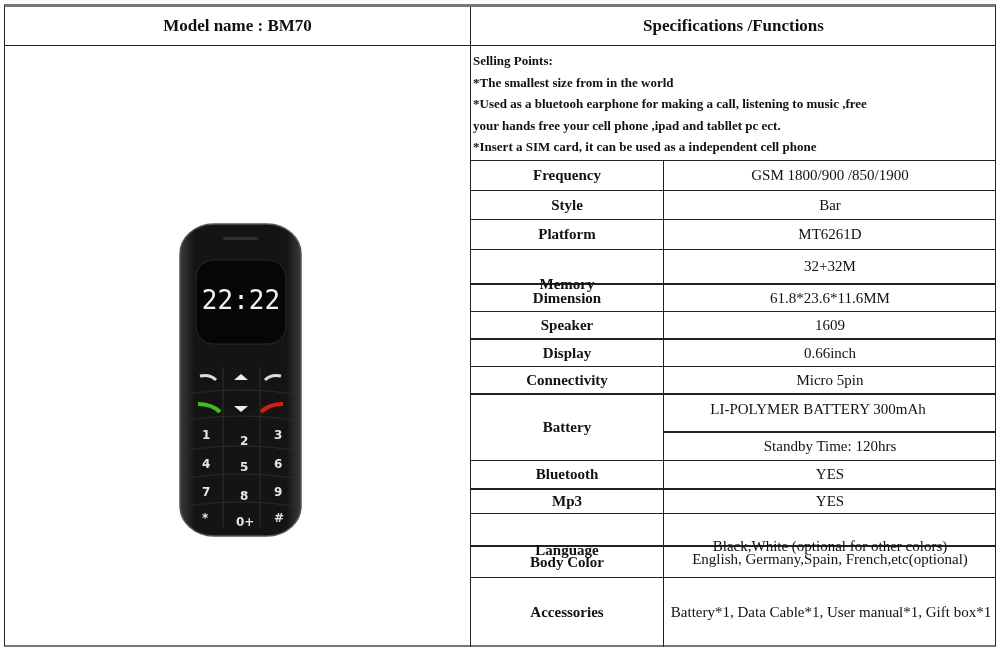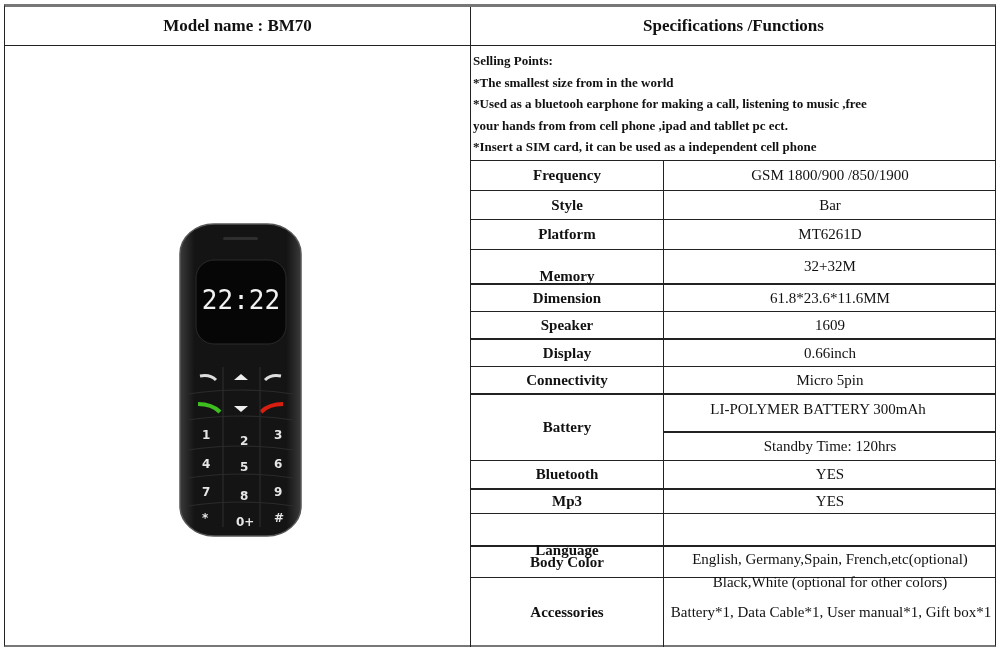--- a/index.html
+++ b/index.html
@@ -44,28 +44,28 @@
 <div class="hline" style="left:470px;top:460px;width:526px;"></div>
 <div class="hline" style="left:470px;top:488px;width:526px;height:2px;"></div>
 <div class="hline" style="left:470px;top:513px;width:526px;"></div>
 <div class="hline" style="left:470px;top:545px;width:526px;height:2px;"></div>
 <div class="hline" style="left:470px;top:577px;width:526px;"></div>
 
 <div class="selling">
   <div>Selling Points:</div>
   <div>*The smallest size from in the world</div>
   <div>*Used as a  bluetooh earphone for making a call, listening to music ,free</div>
-  <div>your hands from from cell phone ,ipad and tabllet pc ect.</div>
+  <div>your hands free your cell phone ,ipad and tabllet pc ect.</div>
   <div>*Insert  a SIM card, it can be used as a independent cell phone</div>
 </div>
 
 <div class="cell lbl" style="left:471px;top:161px;width:192px;height:29px;">Frequency</div>
 <div class="cell lbl" style="left:471px;top:191px;width:192px;height:28px;">Style</div>
 <div class="cell lbl" style="left:471px;top:220px;width:192px;height:29px;">Platform</div>
-<div class="cell lbl" style="left:471px;top:260px;width:192px;height:33px;">Memory</div>
+<div class="cell lbl" style="left:471px;top:268px;width:192px;height:33px;">Memory</div>
 <div class="cell lbl" style="left:471px;top:285px;width:192px;height:26px;">Dimension</div>
 <div class="cell lbl" style="left:471px;top:312px;width:192px;height:26px;">Speaker</div>
 <div class="cell lbl" style="left:471px;top:340px;width:192px;height:26px;">Display</div>
 <div class="cell lbl" style="left:471px;top:367px;width:192px;height:26px;">Connectivity</div>
 <div class="cell lbl" style="left:471px;top:395px;width:192px;height:65px;">Battery</div>
 <div class="cell lbl" style="left:471px;top:461px;width:192px;height:27px;">Bluetooth</div>
 <div class="cell lbl" style="left:471px;top:490px;width:192px;height:23px;">Mp3</div>
 <div class="cell lbl" style="left:471px;top:495px;width:192px;height:31px;margin-top:40px;">Language</div>
 <div class="cell lbl" style="left:471px;top:547px;width:192px;height:30px;">Body Color</div>
 <div class="cell lbl" style="left:471px;top:578px;width:192px;height:69px;">Accessories</div>
@@ -76,21 +76,21 @@
 <div class="cell" style="left:664px;top:250px;width:332px;height:33px;">32+32M</div>
 <div class="cell" style="left:664px;top:285px;width:332px;height:26px;">61.8*23.6*11.6MM</div>
 <div class="cell" style="left:664px;top:312px;width:332px;height:26px;">1609</div>
 <div class="cell" style="left:664px;top:340px;width:332px;height:26px;">0.66inch</div>
 <div class="cell" style="left:664px;top:367px;width:332px;height:26px;">Micro 5pin</div>
 <div class="cell" style="left:652px;top:395px;width:332px;height:28px;">LI-POLYMER BATTERY 300mAh</div>
 <div class="cell" style="left:664px;top:433px;width:332px;height:27px;">Standby Time: 120hrs</div>
 <div class="cell" style="left:664px;top:461px;width:332px;height:27px;">YES</div>
 <div class="cell" style="left:664px;top:490px;width:332px;height:23px;">YES</div>
 <div class="cell" style="left:664px;top:496px;width:332px;height:31px;margin-top:48px;">English, Germany,Spain, French,etc(optional)</div>
-<div class="cell" style="left:664px;top:567px;width:332px;height:30px;">Black,White (optional for other colors)</div>
+<div class="cell" style="left:664px;top:531px;width:332px;height:30px;">Black,White (optional for other colors)</div>
 <div class="cell" style="left:670px;top:578px;width:322px;height:69px;line-height:21px;">Battery*1, Data Cable*1, User manual*1, Gift box*1</div>
 
 <div class="phone-wrap">
   <svg width="125" height="316" viewBox="0 0 125 316">
     <defs>
       <linearGradient id="bodyg" x1="0" x2="1" y1="0" y2="0">
         <stop offset="0" stop-color="#3a3a3a"></stop>
         <stop offset="0.12" stop-color="#141414"></stop>
         <stop offset="0.88" stop-color="#141414"></stop>
         <stop offset="1" stop-color="#3a3a3a"></stop>

